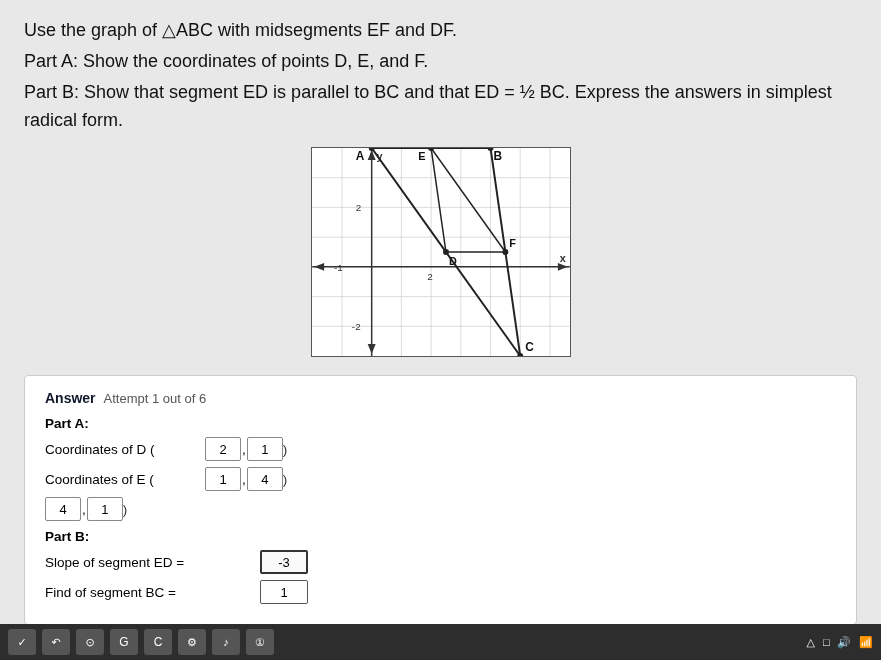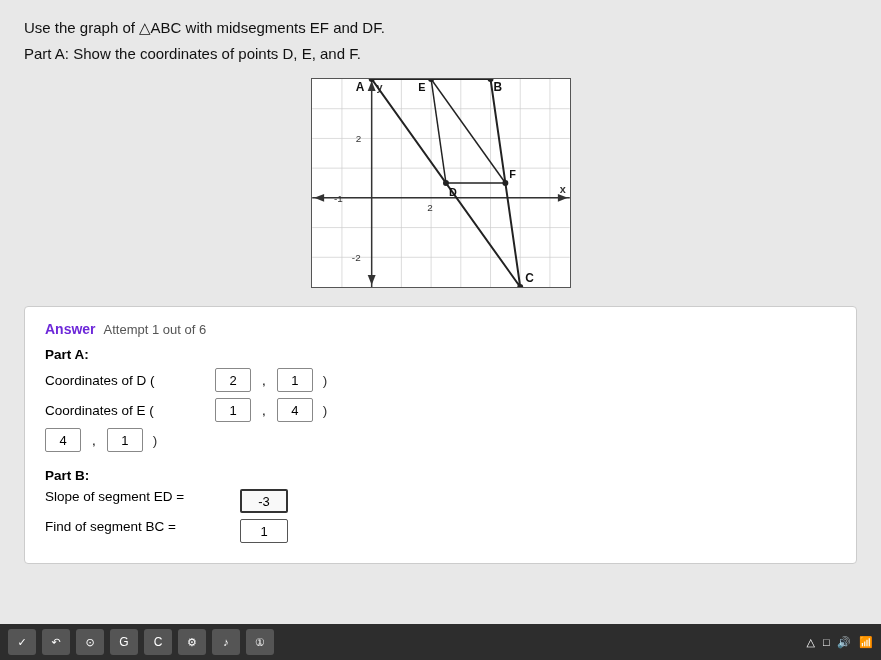--- a/index.html
+++ b/index.html
@@ -12,21 +12,21 @@
       overflow: hidden;
     }
     .page {
       background: #e8e8e8;
       width: 881px;
       min-height: 660px;
       padding: 16px 24px 0 24px;
       position: relative;
     }
     .problem-text {
-      font-size: 15px;
+      font-size: 18px;
       line-height: 1.6;
       margin-bottom: 12px;
       color: #111;
     }
     .problem-text p {
       margin-bottom: 2px;
     }
     .graph-area {
       display: flex;
       justify-content: center;
@@ -55,35 +55,35 @@
     .answer-header {
       font-size: 13px;
       color: #555;
       margin-bottom: 10px;
       display: flex;
       align-items: center;
       gap: 8px;
     }
     .answer-header strong {
       font-size: 14px;
-      color: #6d28d9;
+      color: #0f172a;
       font-weight: bold;
     }
     .part-label {
       font-weight: bold;
       font-size: 13.5px;
       margin-bottom: 6px;
       margin-top: 4px;
     }
     .coord-row {
       display: flex;
       align-items: center;
       margin-bottom: 6px;
       font-size: 13.5px;
-      gap: 10px;
+      gap: 0;
     }
     .coord-label {
       min-width: 160px;
     }
     .coord-paren {
       font-size: 13.5px;
       color: #333;
     }
     .coord-input {
       width: 36px;
@@ -94,24 +94,24 @@
       font-size: 13px;
       background: white;
       outline: none;
     }
     .coord-comma {
       font-size: 13.5px;
       margin: 0 1px;
     }
     .slope-row {
       display: flex;
-      align-items: flex-start;
+      align-items: center;
       margin-bottom: 6px;
       font-size: 13.5px;
-      gap: 0;
+      gap: 20px;
     }
     .slope-label {
       min-width: 195px;
     }
     .slope-input {
       width: 48px;
       height: 24px;
       border: 1.5px solid #555;
       border-radius: 2px;
       text-align: center;
@@ -157,20 +157,23 @@
       font-size: 11px;
     }
   </style>
 </head>
 <body>
 
 <div class="page">
   <div class="problem-text">
     <p>Use the graph of △ABC with midsegments EF and DF.</p>
     <p>Part A: Show the coordinates of points D, E, and F.</p>
+    <p>
+      <span>Part B: Show that segment ED is parallel to BC and that ED = ½ BC. Express the answers in simplest radical form.</span>
+    </p>
   </div>
 
   <div class="graph-area">
     <div class="graph-container">
       <svg class="graph-svg" viewBox="0 0 260 210" xmlns="http://www.w3.org/2000/svg">
 
         <line x1="30" y1="0" x2="30" y2="210" stroke="#ccc" stroke-width="0.7"></line>
         <line x1="60" y1="0" x2="60" y2="210" stroke="#ccc" stroke-width="0.7"></line>
         <line x1="90" y1="0" x2="90" y2="210" stroke="#ccc" stroke-width="0.7"></line>
         <line x1="120" y1="0" x2="120" y2="210" stroke="#ccc" stroke-width="0.7"></line>
@@ -259,21 +262,21 @@
       <span class="coord-paren">)</span>
     </div>
 
     <div class="coord-row">
       <input class="coord-input" type="text" value="4" style="">
       <span class="coord-comma">,</span>
       <input class="coord-input" type="text" value="1" style="">
       <span class="coord-paren">)</span>
     </div>
 
-    <div class="part-label" style="margin-top:16px;">Part B:</div>
+    <div class="part-label" style="margin-top:8px;">Part B:</div>
 
     <div class="slope-row">
       <span class="slope-label">Slope of segment ED =</span>
       <input class="slope-input highlighted" type="text" value="-3" style="">
     </div>
 
     <div class="slope-row">
       <span class="slope-label">Find of segment BC =</span>
       <input class="slope-input" type="text" value="1" style="">
     </div>

